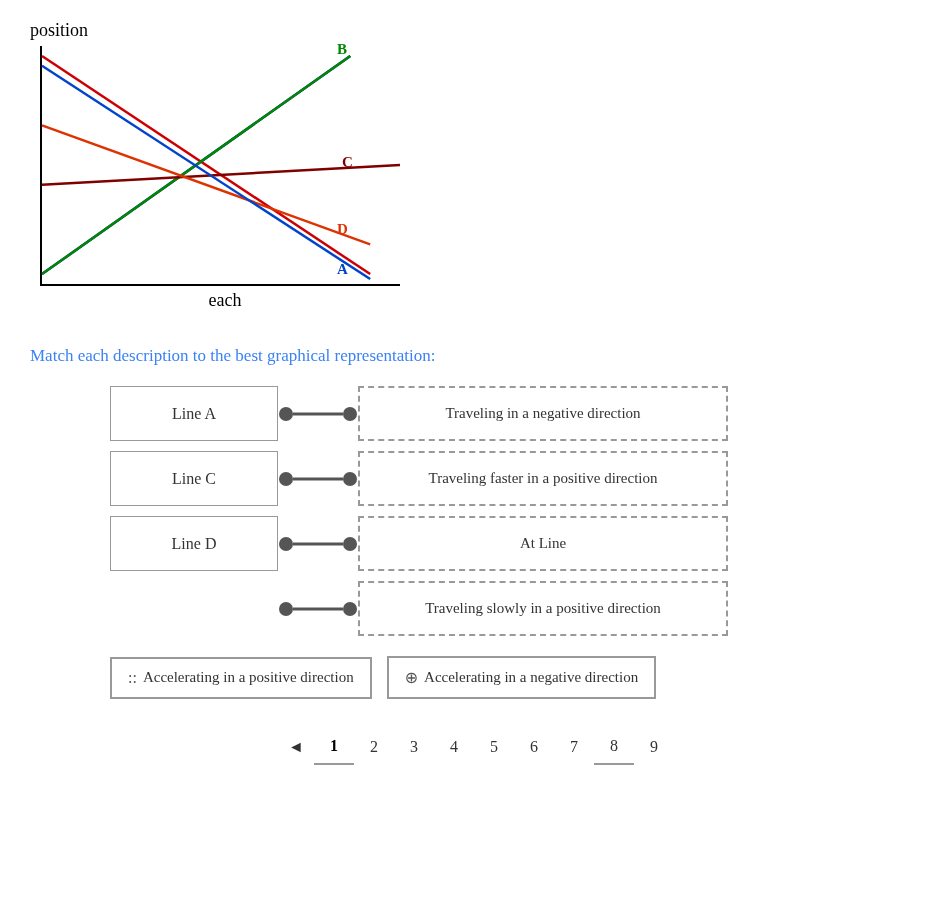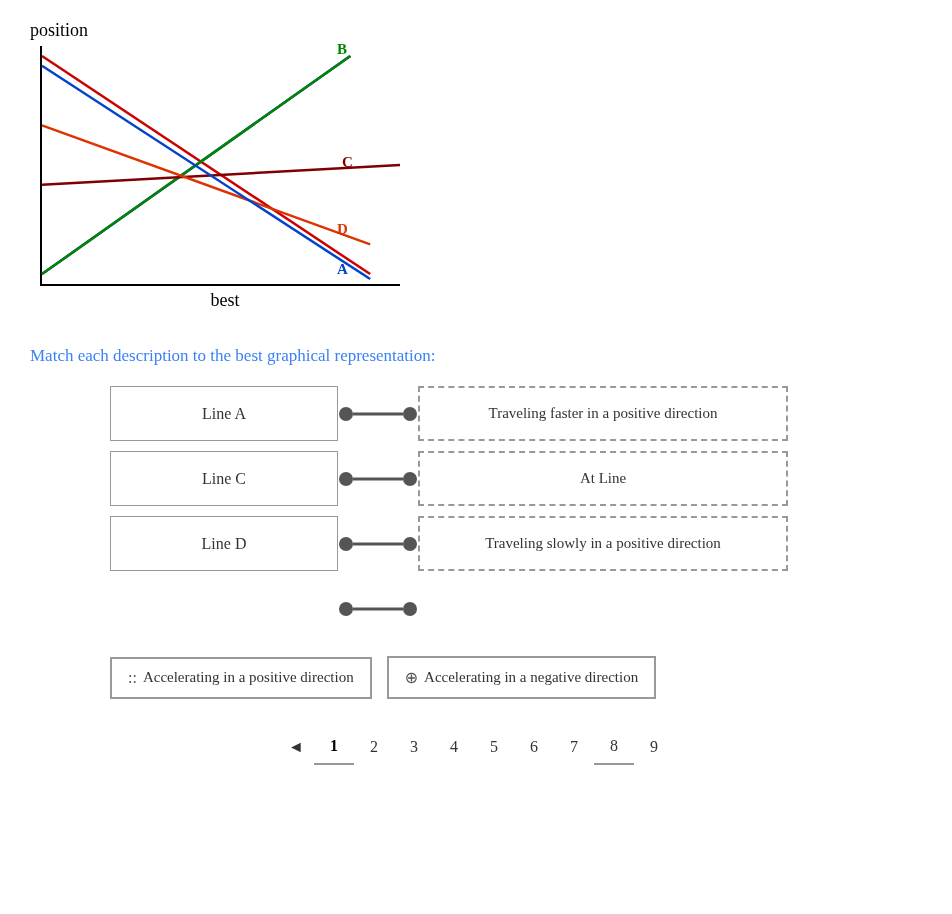--- a/index.html
+++ b/index.html
@@ -79,21 +79,21 @@
     }
 
     .left-column {
       display: flex;
       flex-direction: column;
       gap: 10px;
       margin-right: 0;
     }
 
     .line-box {
-      width: 228px;
+      width: 168px;
       height: 55px;
       border: 1.5px solid #999;
       display: flex;
       align-items: center;
       justify-content: center;
       background: #fff;
       font-size: 16px;
       color: #333;
       position: relative;
     }
@@ -230,21 +230,21 @@
           <line x1="0" y1="80" x2="330" y2="200" stroke="#dd3300" stroke-width="2.5"></line>
 
           <line x1="0" y1="20" x2="330" y2="235" stroke="#0044cc" stroke-width="2.5"></line>
         </svg>
 
         <div class="line-label" style="top: -5px; left: 295px; color: #008800;">B</div>
         <div class="line-label" style="top: 108px; left: 300px; color: #800000;">C</div>
         <div class="line-label" style="top: 175px; left: 295px; color: #dd3300;">D</div>
         <div class="line-label" style="top: 215px; left: 295px; color: #0044cc;">A</div>
       </div>
-      <div class="time-label">best</div>
+      <div class="time-label">each</div>
     </div>
   </div>
 
   <div class="match-instruction">Match each description to the best graphical representation:</div>
 
   <div class="match-area">
 
     <div class="left-column">
       <div class="line-box">
         <span>Line A</span>
@@ -286,20 +286,23 @@
       <div class="connector">
         <svg viewBox="0 0 80 20">
           <circle cx="8" cy="10" r="7" fill="#555"></circle>
           <line x1="15" y1="10" x2="65" y2="10" stroke="#555" stroke-width="3"></line>
           <circle cx="72" cy="10" r="7" fill="#555"></circle>
         </svg>
       </div>
     </div>
 
     <div class="right-column">
+      <div class="answer-box">
+        <span>Traveling in a negative direction</span>
+      </div>
       <div class="answer-box">
         <span>Traveling faster in a positive direction</span>
       </div>
       <div class="answer-box">
         <span>At Line</span>
       </div>
       <div class="answer-box">
         <span>Traveling slowly in a positive direction</span>
       </div>
     </div>

